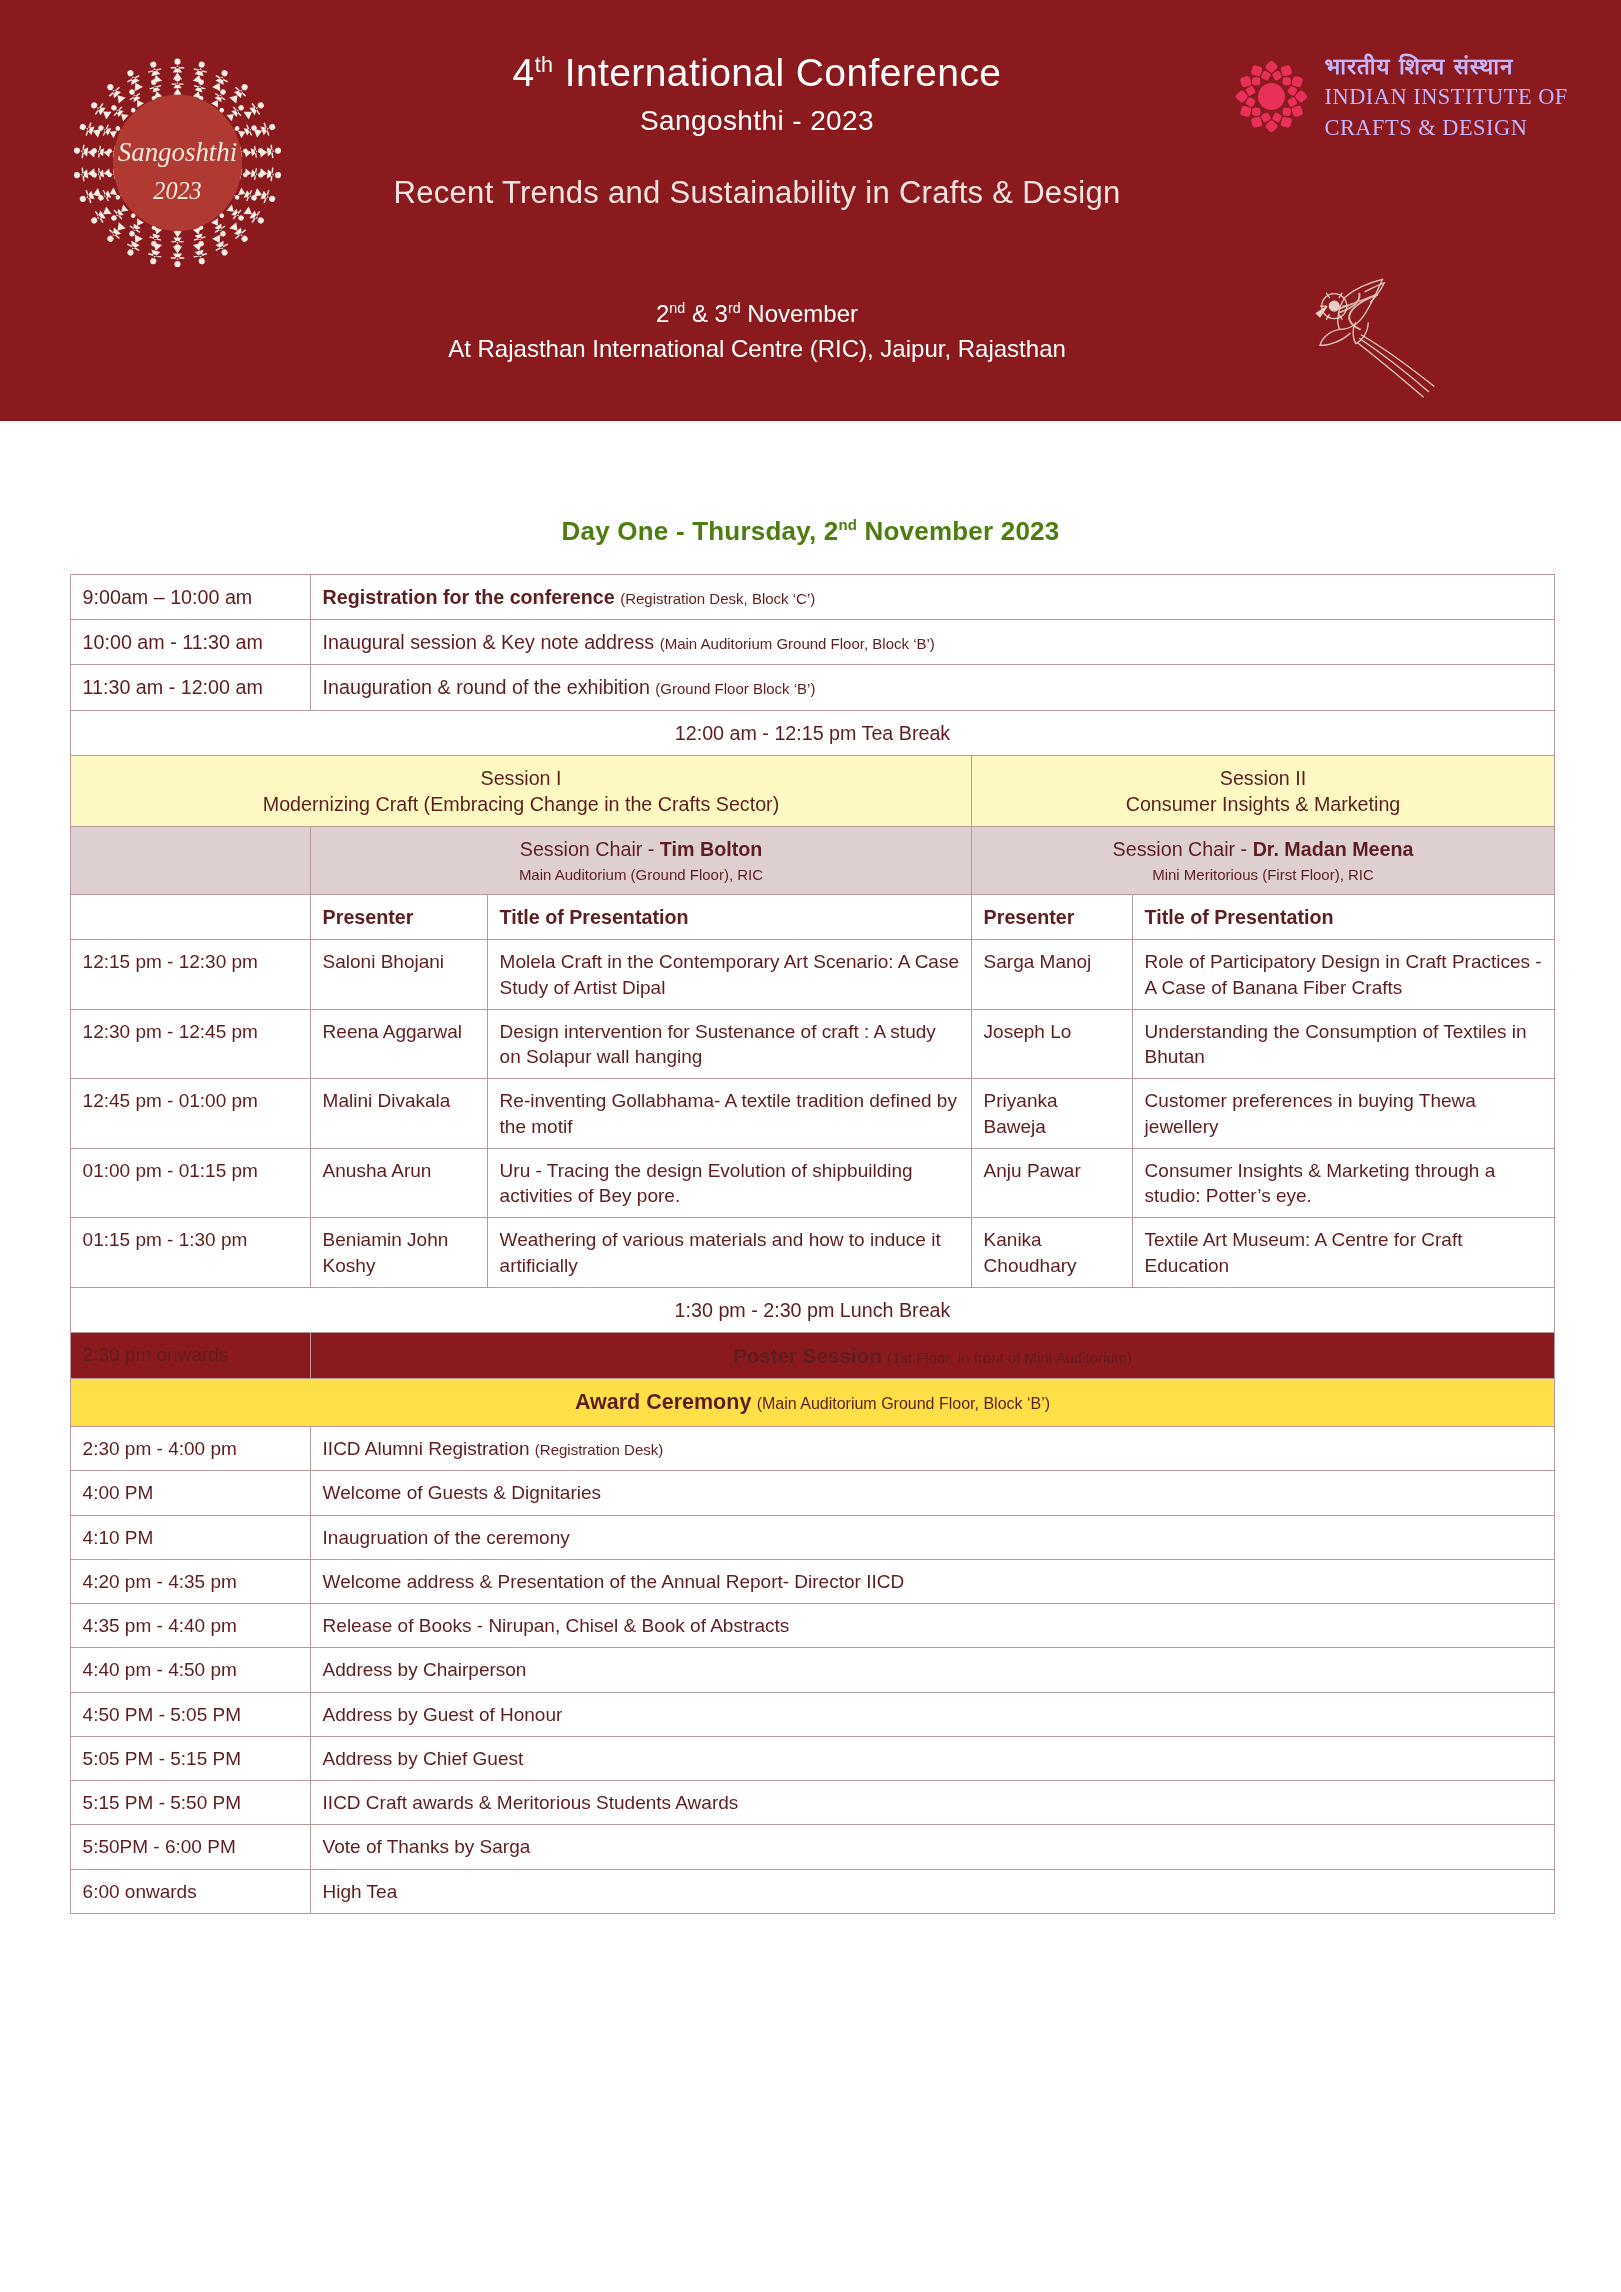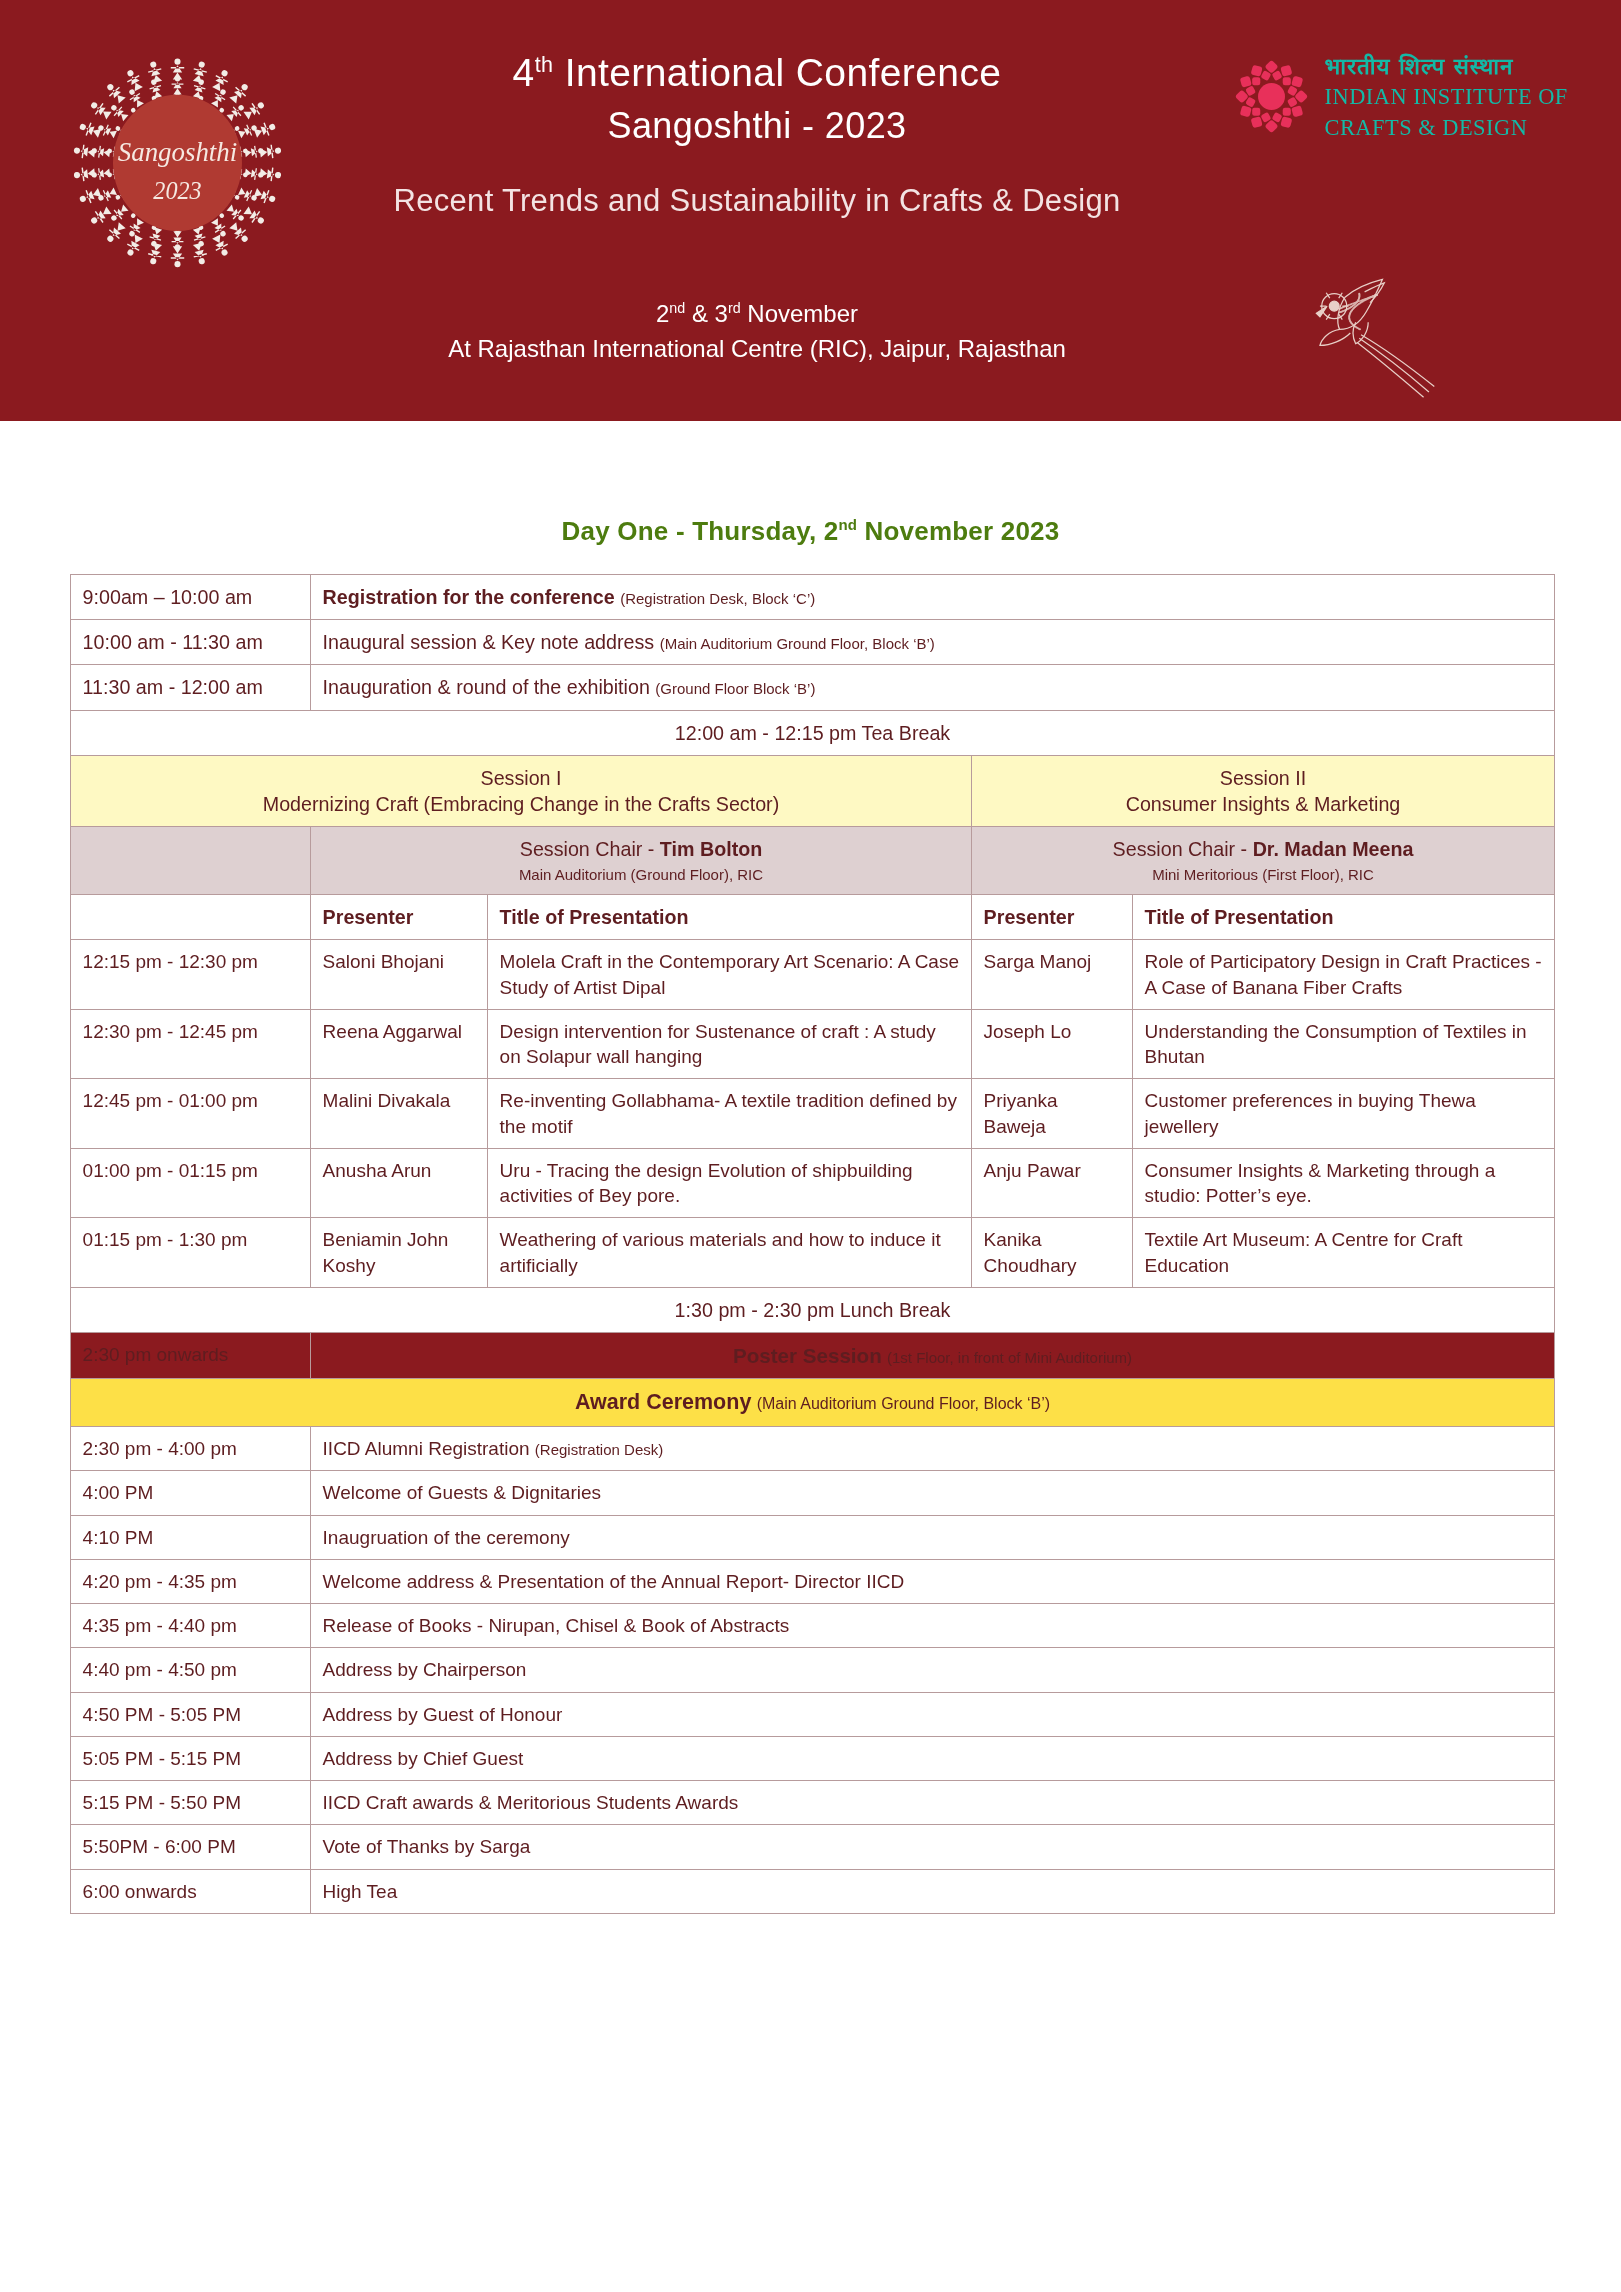--- a/index.html
+++ b/index.html
@@ -45,21 +45,21 @@
   }
   .conf-line1 {
     font-size: 39px;
     font-weight: 300;
     letter-spacing: 0.4px;
     line-height: 1.08;
     white-space: nowrap;
   }
   .conf-line1 sup { font-size: 21.5px; vertical-align: super; }
   .conf-line2 {
-    font-size: 36px;
+    font-size: 28px;
     font-weight: 300;
     letter-spacing: 0.4px;
     margin-top: 11.6px;
     line-height: 1.1;
   }
   .conf-tagline {
     font-size: 31px;
     font-weight: 300;
     letter-spacing: 0.3px;
     color: #f3e3e3;
@@ -83,21 +83,21 @@
   .iicd-logo {
     position: absolute;
     left: 1231px;
     top: 54px;
     display: flex;
     align-items: flex-start;
     gap: 12.5px;
   }
   .iicd-mark { width: 81px; height: 81px; flex: 0 0 auto; margin-top: 1.8px; }
   .iicd-mark svg { display: block; }
-  .iicd-words { color: #14b8a6; }
+  .iicd-words { color: #c4b5fd; }
   .iicd-hindi {
     font-size: 22.4px;
     letter-spacing: 0.9px;
     line-height: 1.15;
     font-family: "DejaVu Sans", sans-serif;
     font-weight: 600;
     white-space: nowrap;
   }
   .iicd-en {
     font-size: 22.4px;

